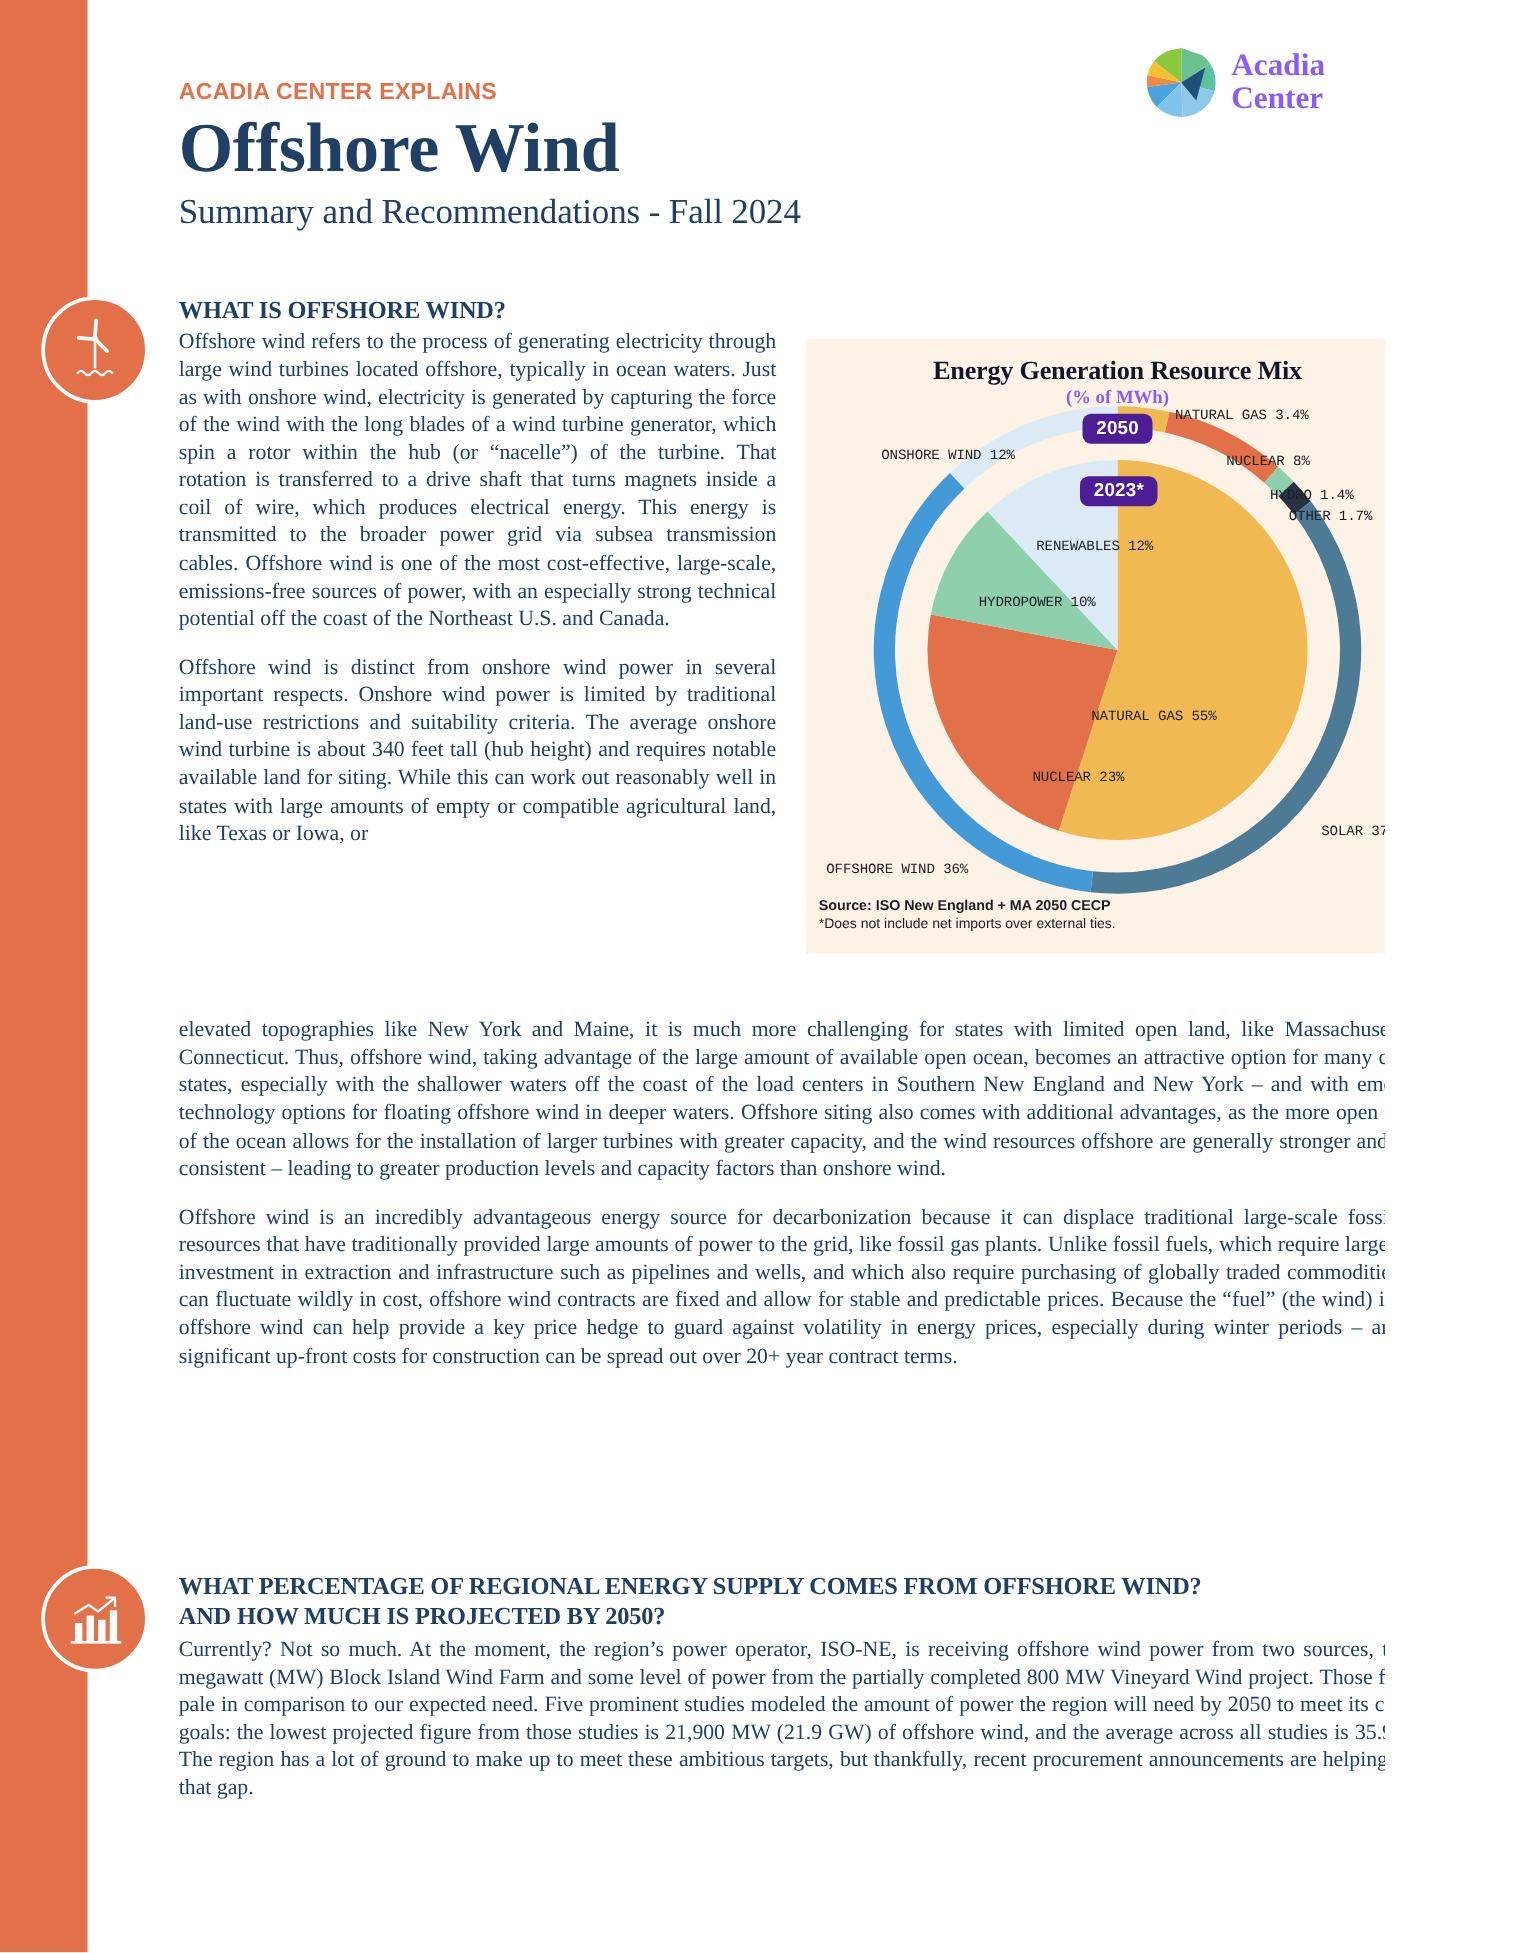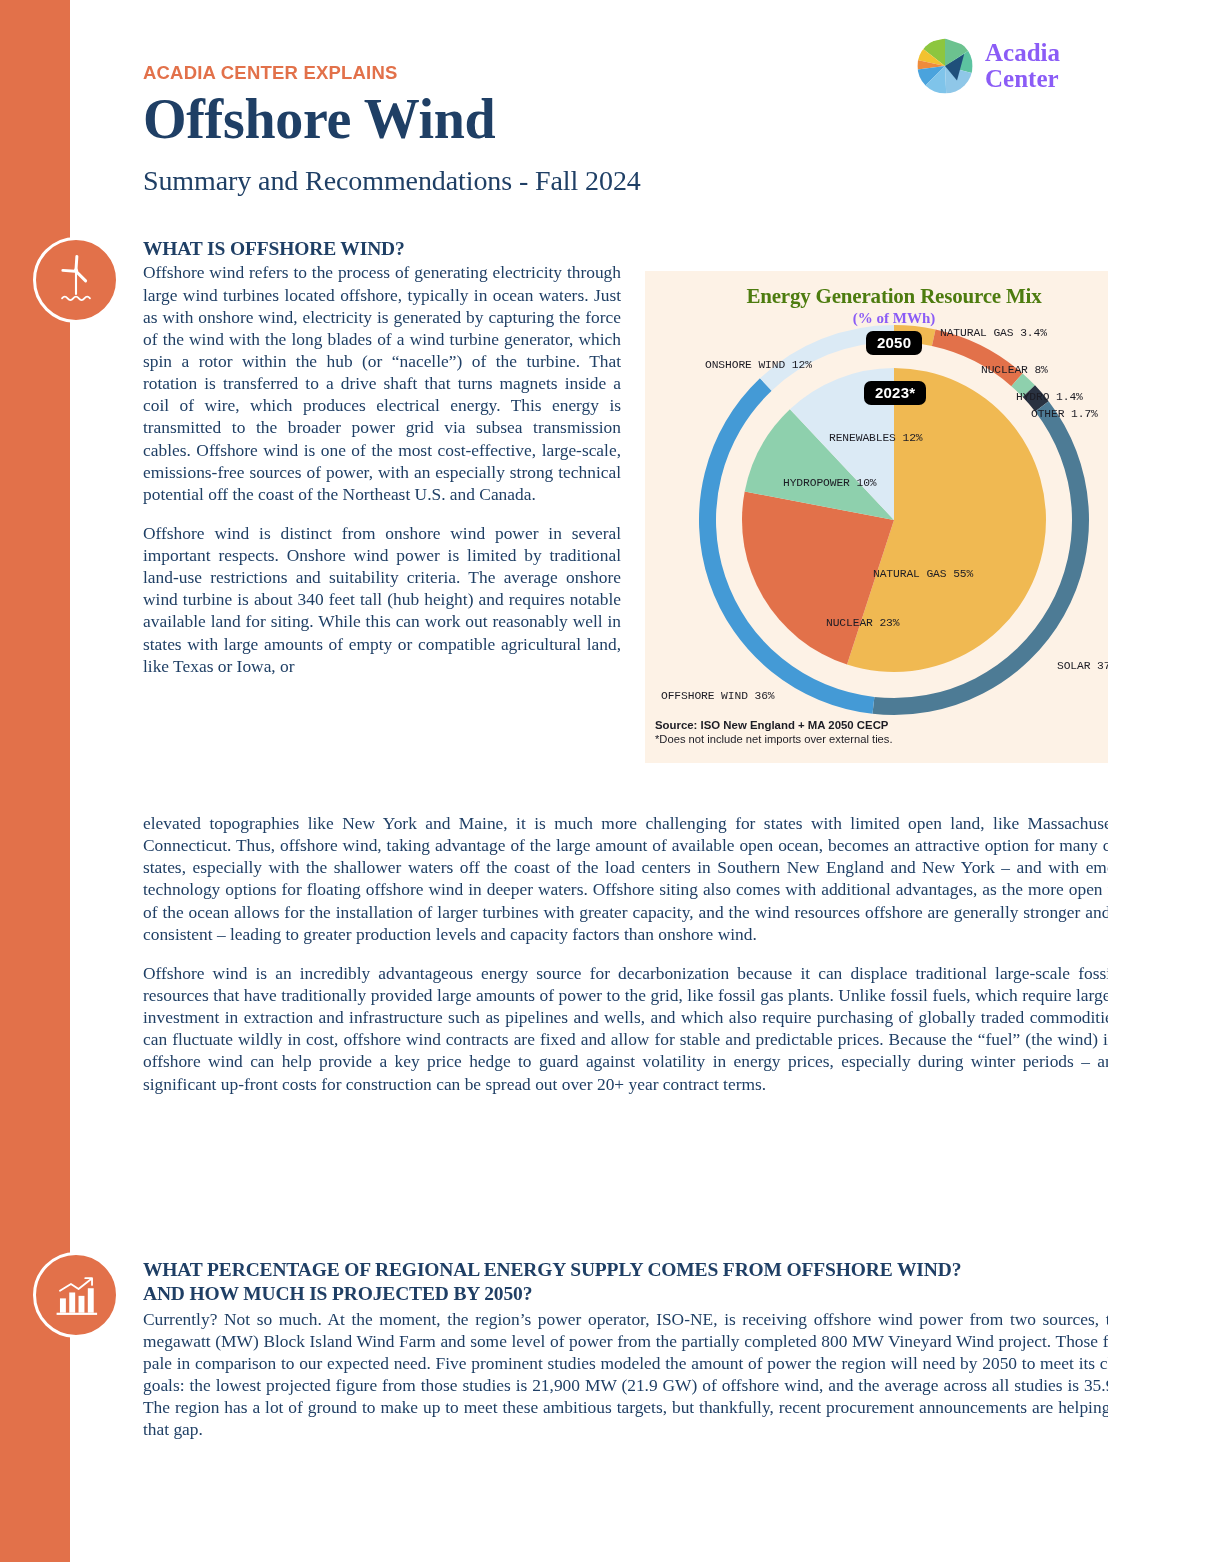--- a/index.html
+++ b/index.html
@@ -56,21 +56,21 @@
     font-size: 56px;
     color: #1f3f65;
     line-height: 1.12;
     margin-top: 4px;
     letter-spacing: -.3px;
   }
   #doc-subtitle {
     font-family: "Liberation Serif", serif;
     font-size: 28px;
     color: #1f3f65;
-    margin-top: 14px;
+    margin-top: 3px;
     letter-spacing: -.1px;
   }
 
   
   #logo {
     position: absolute;
     right: 48px; top: 36px;
     display: flex; align-items: center; gap: 10px;
   }
   #logo-text {
@@ -112,21 +112,21 @@
     position: absolute;
     left: 645px; top: 271px;
     width: 498px; height: 492px;
     background: #fdf2e6;
   }
   #chart-title {
     text-align: center;
     font-family: "Liberation Serif", serif;
     font-weight: bold;
     font-size: 21px;
-    color: #4d7c0f;
+    color: #0f172a;
     padding-top: 13px;
     letter-spacing: -.2px;
   }
   #chart-subtitle {
     text-align: center;
     font-family: "Liberation Serif", serif;
     font-weight: bold;
     font-size: 15px;
     color: #8b5cf6;
     margin-top: 1px;
@@ -146,21 +146,21 @@
     padding: 2px 7px;
     border-radius: 11px;
   }
   .pill-lt { background: #dbeaf5; }
   .pill-gr { background: #8ed0ad; }
   .pill-ye { background: #f0b952; }
   .pill-or { background: #e2714a; }
 
   .year-badge {
     position: absolute;
-    background: #000000;
+    background: #4c1d95;
     color: #ffffff;
     font-family: "Liberation Sans", sans-serif;
     font-weight: bold;
     font-size: 15px;
     padding: 3px 11px 4px;
     border-radius: 7px;
     letter-spacing: .2px;
   }
 
   #chart-source {

